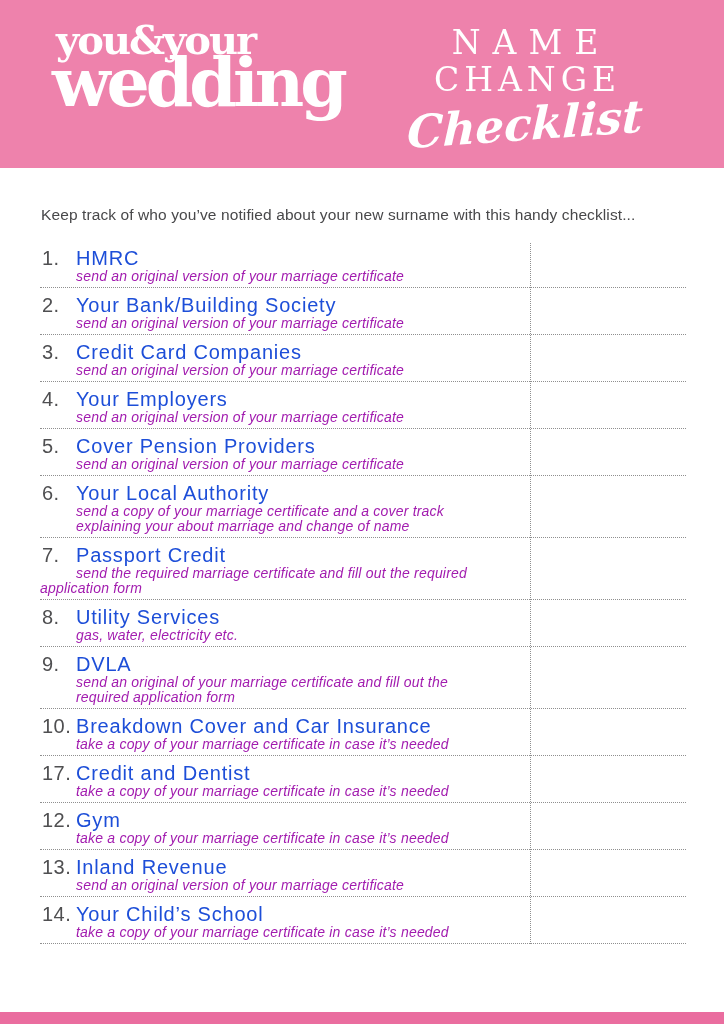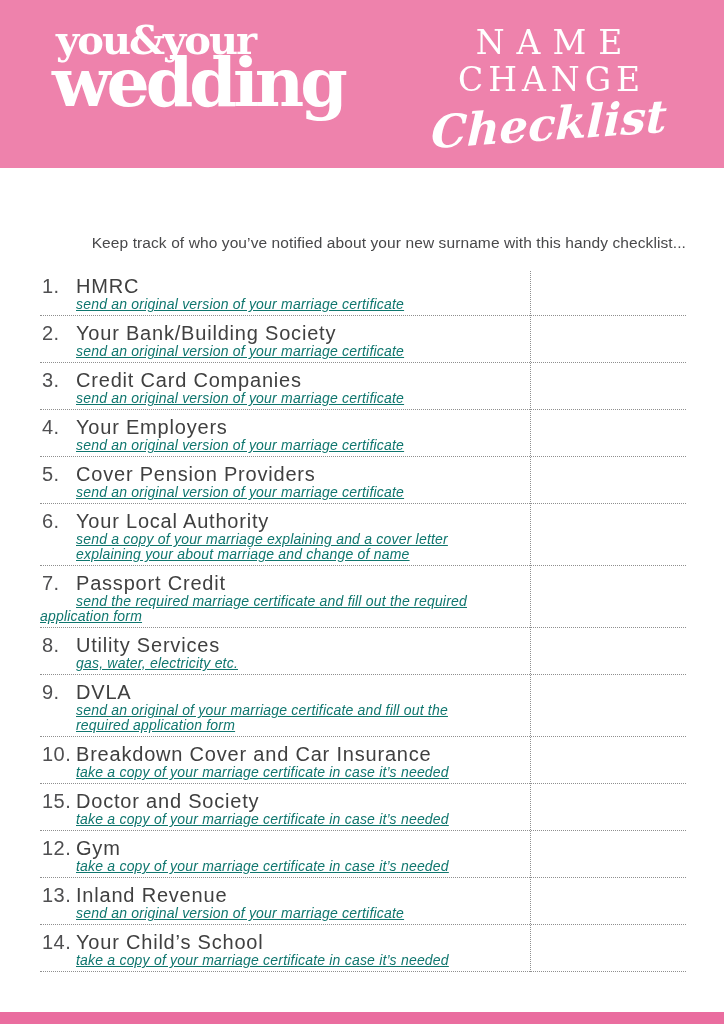--- a/index.html
+++ b/index.html
@@ -40,21 +40,20 @@
     margin-top: -12px;
   }
   .header-title {
     position: absolute;
     left: 402px;
     top: 26px;
     width: 246px;
     text-align: center;
     color: #ffffff;
     line-height: 1;
-    margin-left: 24px;
   }
   .title-caps-1 {
     font-family: "DejaVu Serif", serif;
     font-weight: normal;
     font-size: 33px;
     letter-spacing: 12px;
     text-indent: 12px;
   }
   .title-caps-2 {
     font-family: "DejaVu Serif", serif;
@@ -68,26 +67,25 @@
     font-family: "DejaVu Serif", serif;
     font-style: italic;
     font-weight: bold;
     font-size: 45px;
     margin-top: 6px;
     transform: rotate(-4deg) skewX(-6deg);
   }
 
   
   .intro {
-    margin: 66px 38px 0 41px;
+    margin: 38px 38px 0 41px;
     font-size: 15.5px;
     line-height: 18px;
     color: #48484a;
     letter-spacing: 0.1px;
-    text-align: right;
   }
 
   
   .list {
     position: relative;
     margin: 17px 0 0 40px;
     width: 646px;
   }
   .divider-v {
     position: absolute;
@@ -107,30 +105,29 @@
     width: 34px;
     font-size: 20px;
     line-height: 22px;
     color: #4f4f51;
     letter-spacing: 0.5px;
   }
   .content { flex: 1; min-width: 0; }
   .title {
     font-size: 20px;
     line-height: 22px;
-    color: #404040;
+    color: #1d4ed8;
     letter-spacing: 0.8px;
   }
   .sub {
     font-style: italic;
     font-size: 14px;
     line-height: 15px;
-    color: #0f766e;
+    color: #a21caf;
     letter-spacing: 0.2px;
-    text-decoration: underline;
   }
   .sub .outdent { margin-left: -36px; }
 
   
   .footer-bar {
     position: absolute;
     left: 0;
     right: 0;
     bottom: 0;
     height: 12px;
@@ -207,21 +204,21 @@
             <div>send an original version of your marriage certificate</div>
           </div>
       </div>
     </div>
 
     <div class="row">
       <div class="num">6.</div>
       <div class="content">
         <div class="title">Your Local Authority</div>
         <div class="sub">
-            <div>send a copy of your marriage explaining and a cover letter</div>
+            <div>send a copy of your marriage certificate and a cover track</div>
             <div>explaining your about marriage and change of name</div>
           </div>
       </div>
     </div>
 
     <div class="row">
       <div class="num">7.</div>
       <div class="content">
         <div class="title">Passport Credit</div>
         <div class="sub">
@@ -256,23 +253,23 @@
       <div class="num">10.</div>
       <div class="content">
         <div class="title">Breakdown Cover and Car Insurance</div>
         <div class="sub">
             <div>take a copy of your marriage certificate in case it’s needed</div>
           </div>
       </div>
     </div>
 
     <div class="row">
-      <div class="num">15.</div>
-      <div class="content">
-        <div class="title">Doctor and Society</div>
+      <div class="num">17.</div>
+      <div class="content">
+        <div class="title">Credit and Dentist</div>
         <div class="sub">
             <div>take a copy of your marriage certificate in case it’s needed</div>
           </div>
       </div>
     </div>
 
     <div class="row">
       <div class="num">12.</div>
       <div class="content">
         <div class="title">Gym</div>

